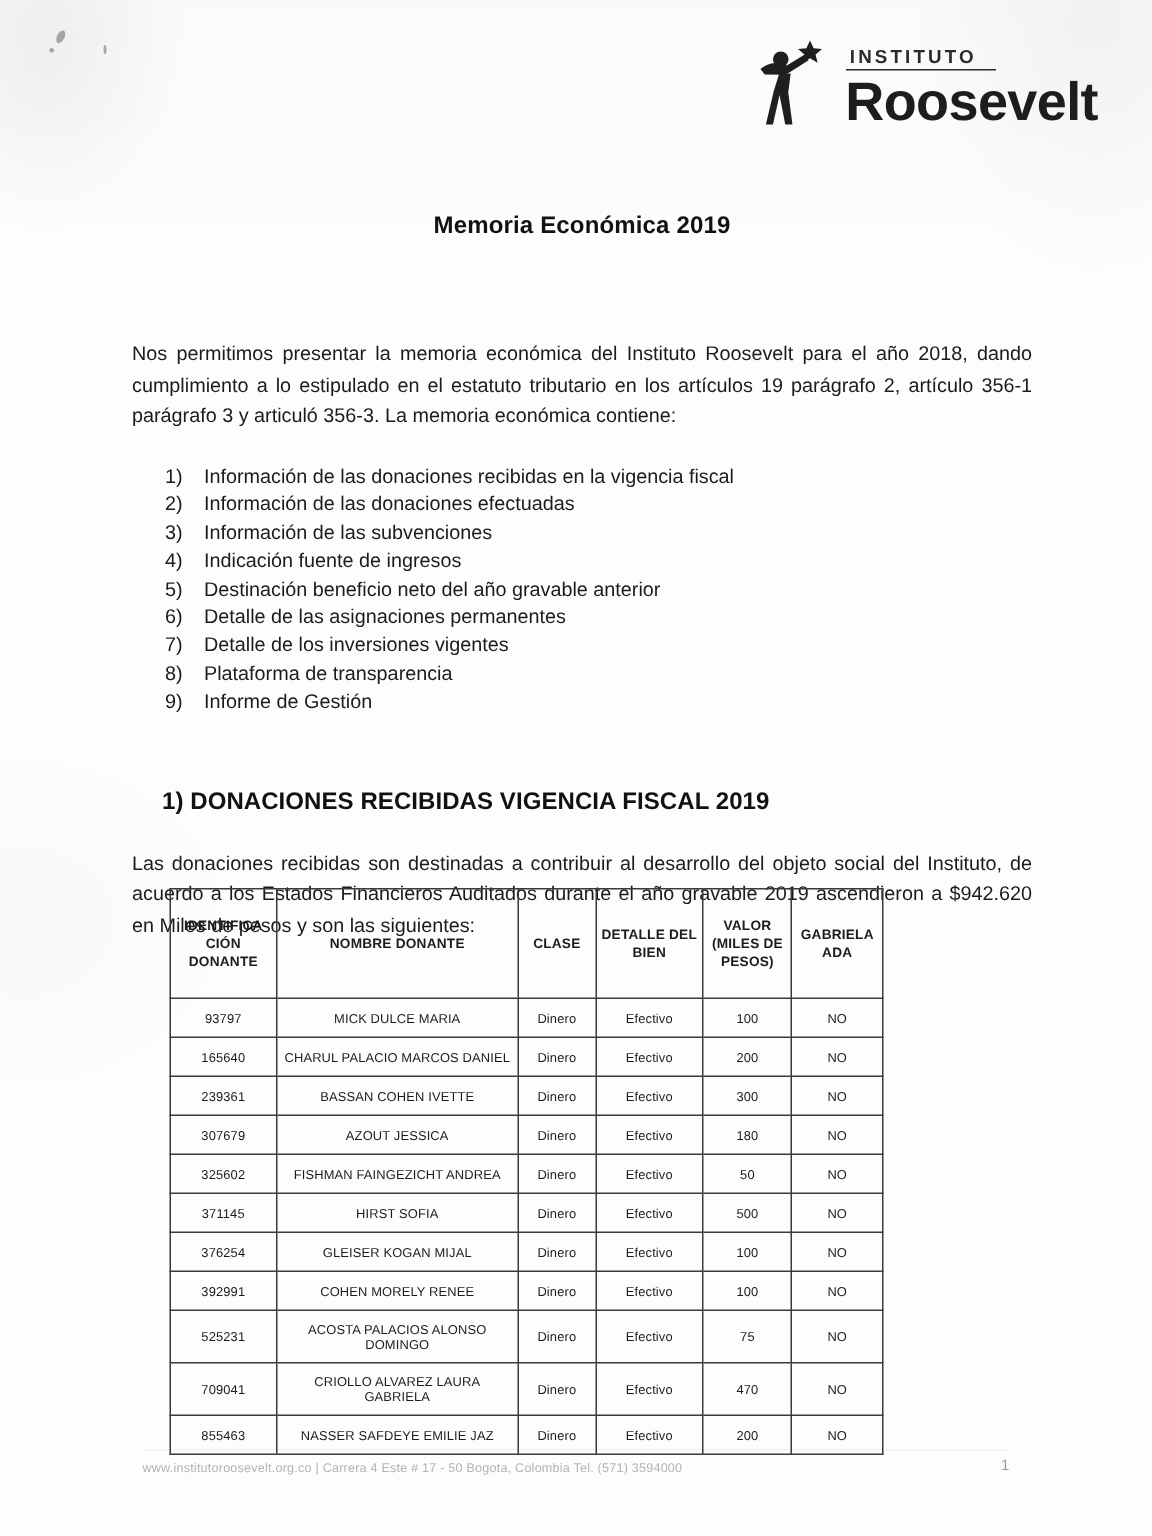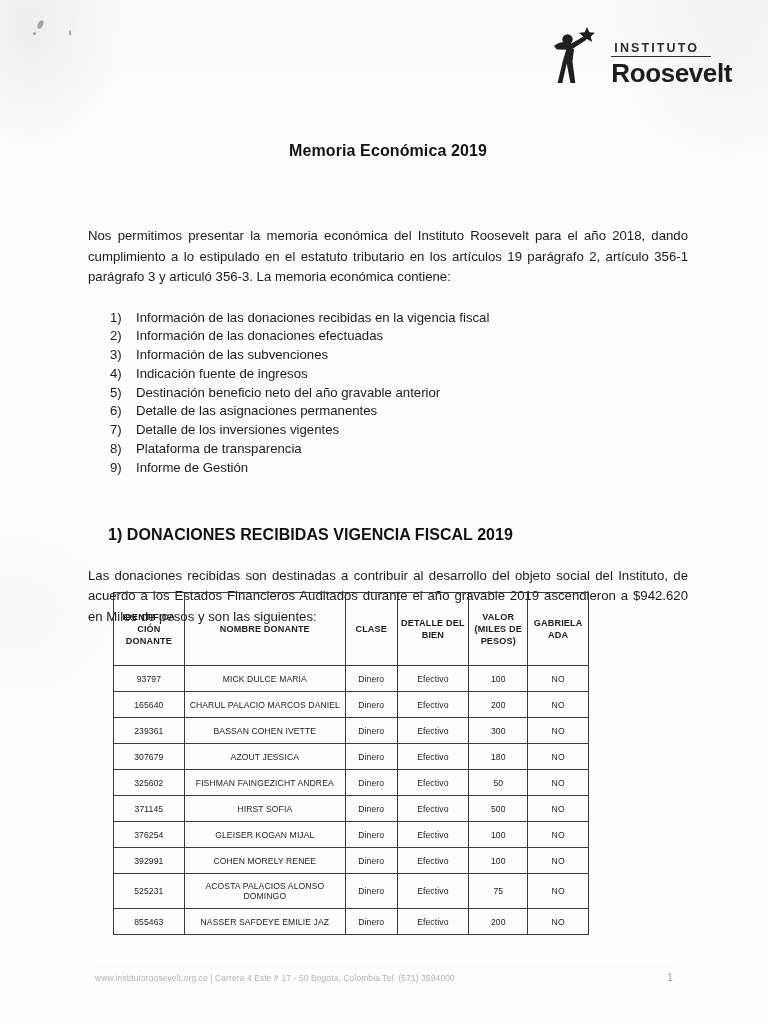--- a/index.html
+++ b/index.html
@@ -55,21 +55,21 @@
     letter-spacing: 2.1px;
     font-weight: 600;
     color: #2b2b2b;
     padding-left: 3px;
     margin-bottom: 1px;
     border-bottom: 1.6px solid #2b2b2b;
     padding-bottom: 2px;
     width: 97px;
   }
   .logo-roosevelt {
-    font-size: 26px;
+    font-size: 36px;
     font-weight: bold;
     letter-spacing: -0.4px;
     color: #1d1d1d;
     margin-top: 2px;
   }
 
   
   .content {
     position: absolute;
     left: 88px;
@@ -346,20 +346,28 @@
             <td class="c-cond">NO</td>
           </tr>
           <tr class="tall">
             <td class="c-id">525231</td>
             <td class="c-name">ACOSTA PALACIOS ALONSO DOMINGO</td>
             <td class="c-clase">Dinero</td>
             <td class="c-det">Efectivo</td>
             <td class="c-val">75</td>
             <td class="c-cond">NO</td>
           </tr>
+          <tr class="tall">
+            <td class="c-id">709041</td>
+            <td class="c-name">CRIOLLO ALVAREZ LAURA GABRIELA</td>
+            <td class="c-clase">Dinero</td>
+            <td class="c-det">Efectivo</td>
+            <td class="c-val">470</td>
+            <td class="c-cond">NO</td>
+          </tr>
           <tr>
             <td class="c-id">855463</td>
             <td class="c-name">NASSER SAFDEYE EMILIE JAZ</td>
             <td class="c-clase">Dinero</td>
             <td class="c-det">Efectivo</td>
             <td class="c-val">200</td>
             <td class="c-cond">NO</td>
           </tr>
         </tbody>
     </table>

